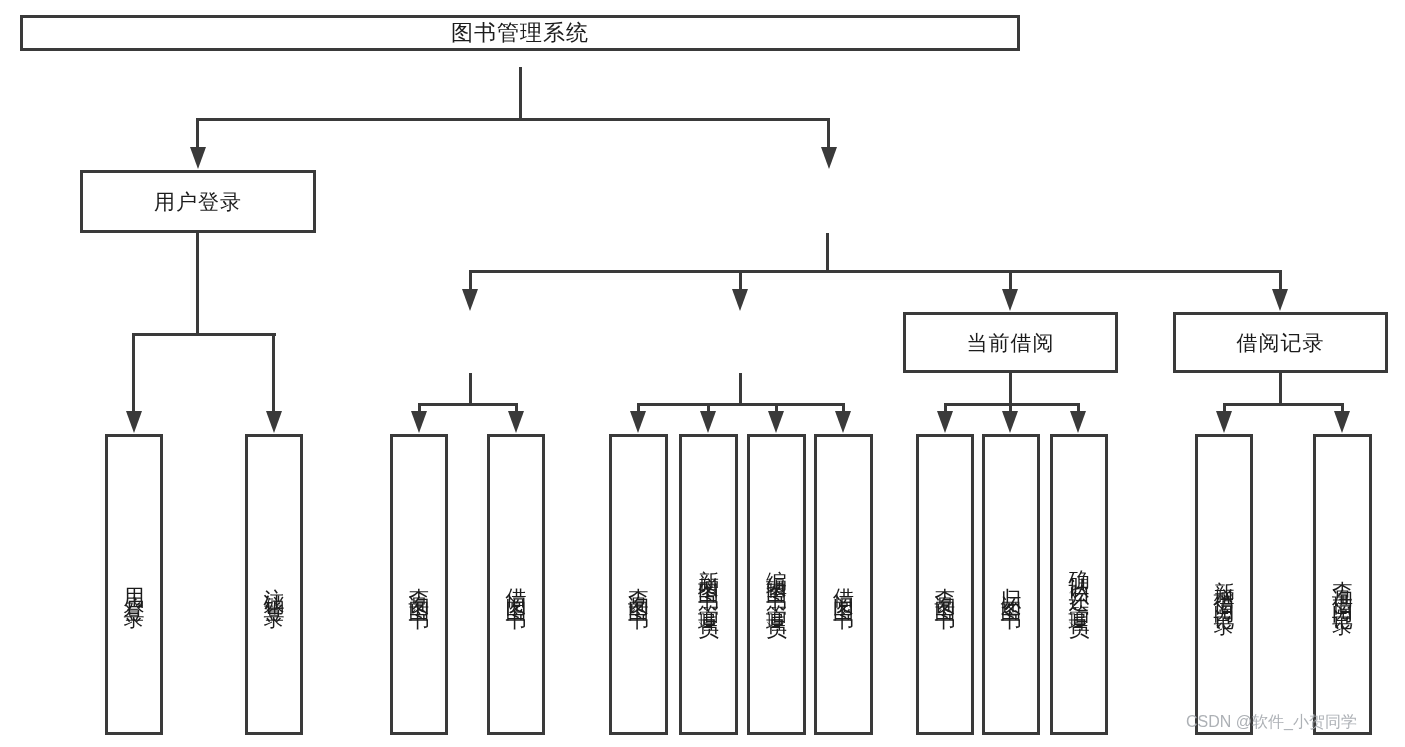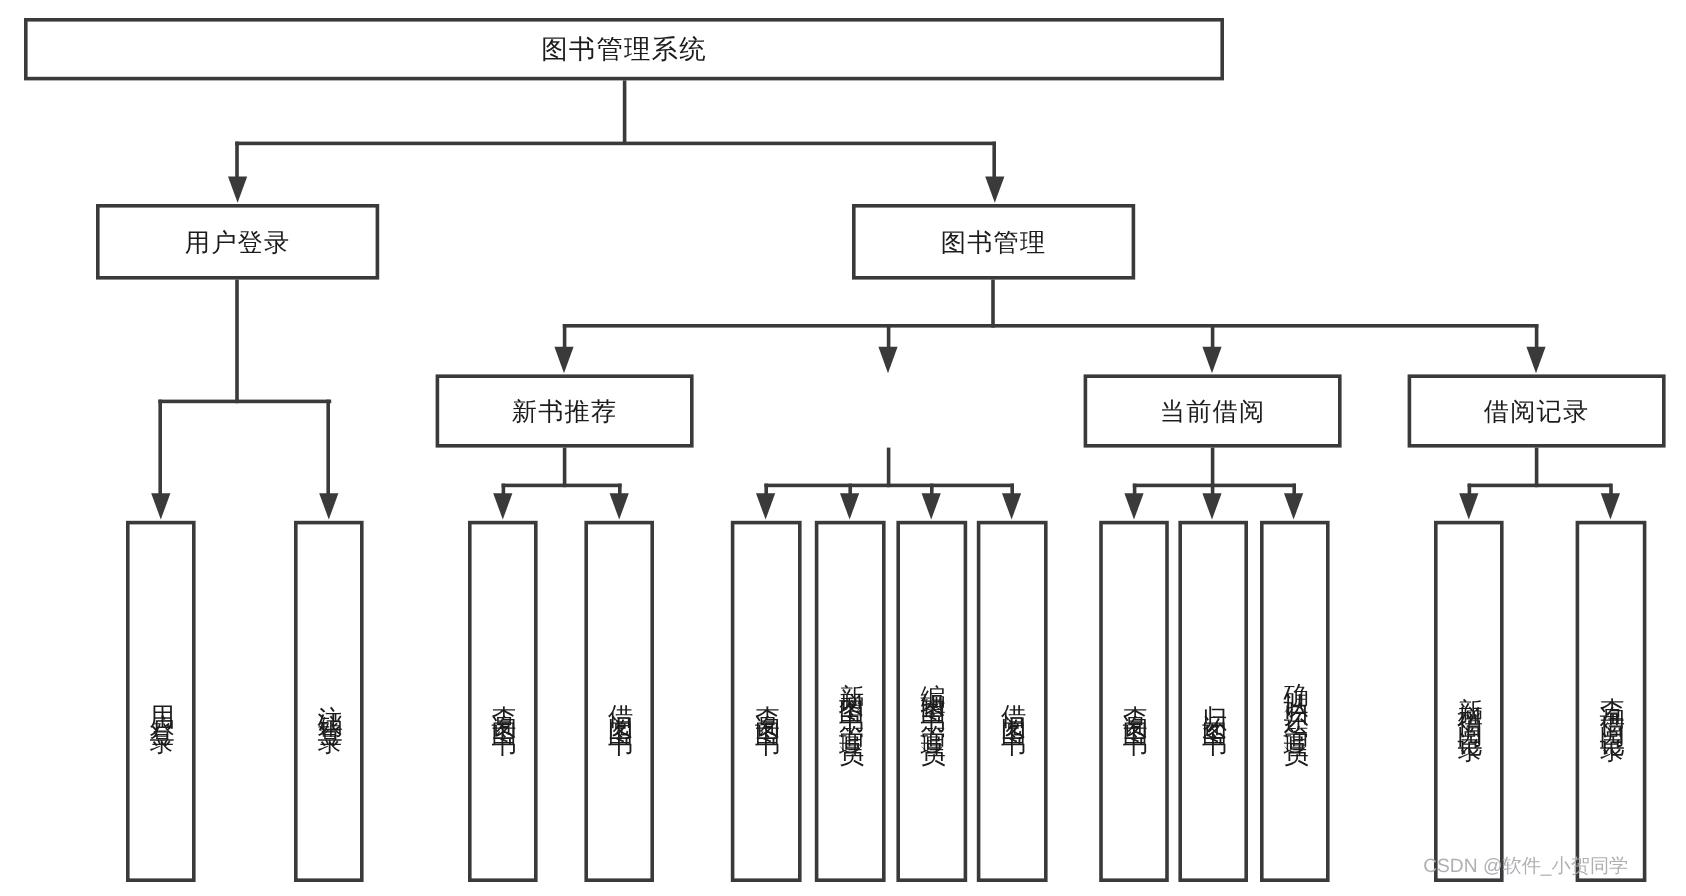--- a/index.html
+++ b/index.html
@@ -45,51 +45,49 @@
     white-space:nowrap;
     z-index:10;
     opacity:0.95;
   }
 </style>
 </head>
 <body>
 
 <div id="canvas">
 
-  <div class="box" style="left:20px;top:15px;width:1000px;height:52px;font-size:22px;">图书管理系统</div>
+  <div class="box" style="left:20px;top:15px;width:1000px;height:36px;font-size:22px;">图书管理系统</div>
 
   <div class="vline" style="left:519px;top:67px;width:3px;height:53px;"></div>
   <div class="hline" style="left:196px;top:118px;width:634px;height:3px;"></div>
   <div class="vline" style="left:196px;top:118px;width:3px;height:31px;"></div>
   <div class="arr" style="left:190px;top:147px;"></div>
   <div class="vline" style="left:827px;top:118px;width:3px;height:31px;"></div>
   <div class="arr" style="left:821px;top:147px;"></div>
 
   <div class="box" style="left:80px;top:170px;width:236px;height:63px;">用户登录</div>
-  <div class="box" style="left:710px;top:170px;width:236px;height:63px;">图书管理</div>
 
   <div class="vline" style="left:196px;top:233px;width:3px;height:103px;"></div>
   <div class="hline" style="left:132px;top:333px;width:144px;height:3px;"></div>
   <div class="vline" style="left:132px;top:333px;width:3px;height:79px;"></div>
   <div class="arr" style="left:126px;top:411px;"></div>
   <div class="vline" style="left:272px;top:333px;width:3px;height:79px;"></div>
   <div class="arr" style="left:266px;top:411px;"></div>
 
   <div class="vline" style="left:826px;top:233px;width:3px;height:40px;"></div>
   <div class="hline" style="left:469px;top:270px;width:813px;height:3px;"></div>
   <div class="vline" style="left:469px;top:270px;width:3px;height:21px;"></div>
   <div class="arr" style="left:462px;top:289px;"></div>
   <div class="vline" style="left:739px;top:270px;width:3px;height:21px;"></div>
   <div class="arr" style="left:732px;top:289px;"></div>
   <div class="vline" style="left:1009px;top:270px;width:3px;height:21px;"></div>
   <div class="arr" style="left:1002px;top:289px;"></div>
   <div class="vline" style="left:1279px;top:270px;width:3px;height:21px;"></div>
   <div class="arr" style="left:1272px;top:289px;"></div>
 
-  <div class="box" style="left:363px;top:312px;width:215px;height:61px;">新书推荐</div>
   <div class="box" style="left:1173px;top:312px;width:215px;height:61px;">借阅记录</div>
   <div class="box" style="left:903px;top:312px;width:215px;height:61px;">当前借阅</div>
 
   <div class="vline" style="left:469px;top:373px;width:3px;height:33px;"></div>
   <div class="hline" style="left:418px;top:403px;width:100px;height:3px;"></div>
   <div class="vline" style="left:418px;top:403px;width:3px;height:9px;"></div>
   <div class="arr" style="left:411px;top:411px;"></div>
   <div class="vline" style="left:515px;top:403px;width:3px;height:9px;"></div>
   <div class="arr" style="left:508px;top:411px;"></div>
 

